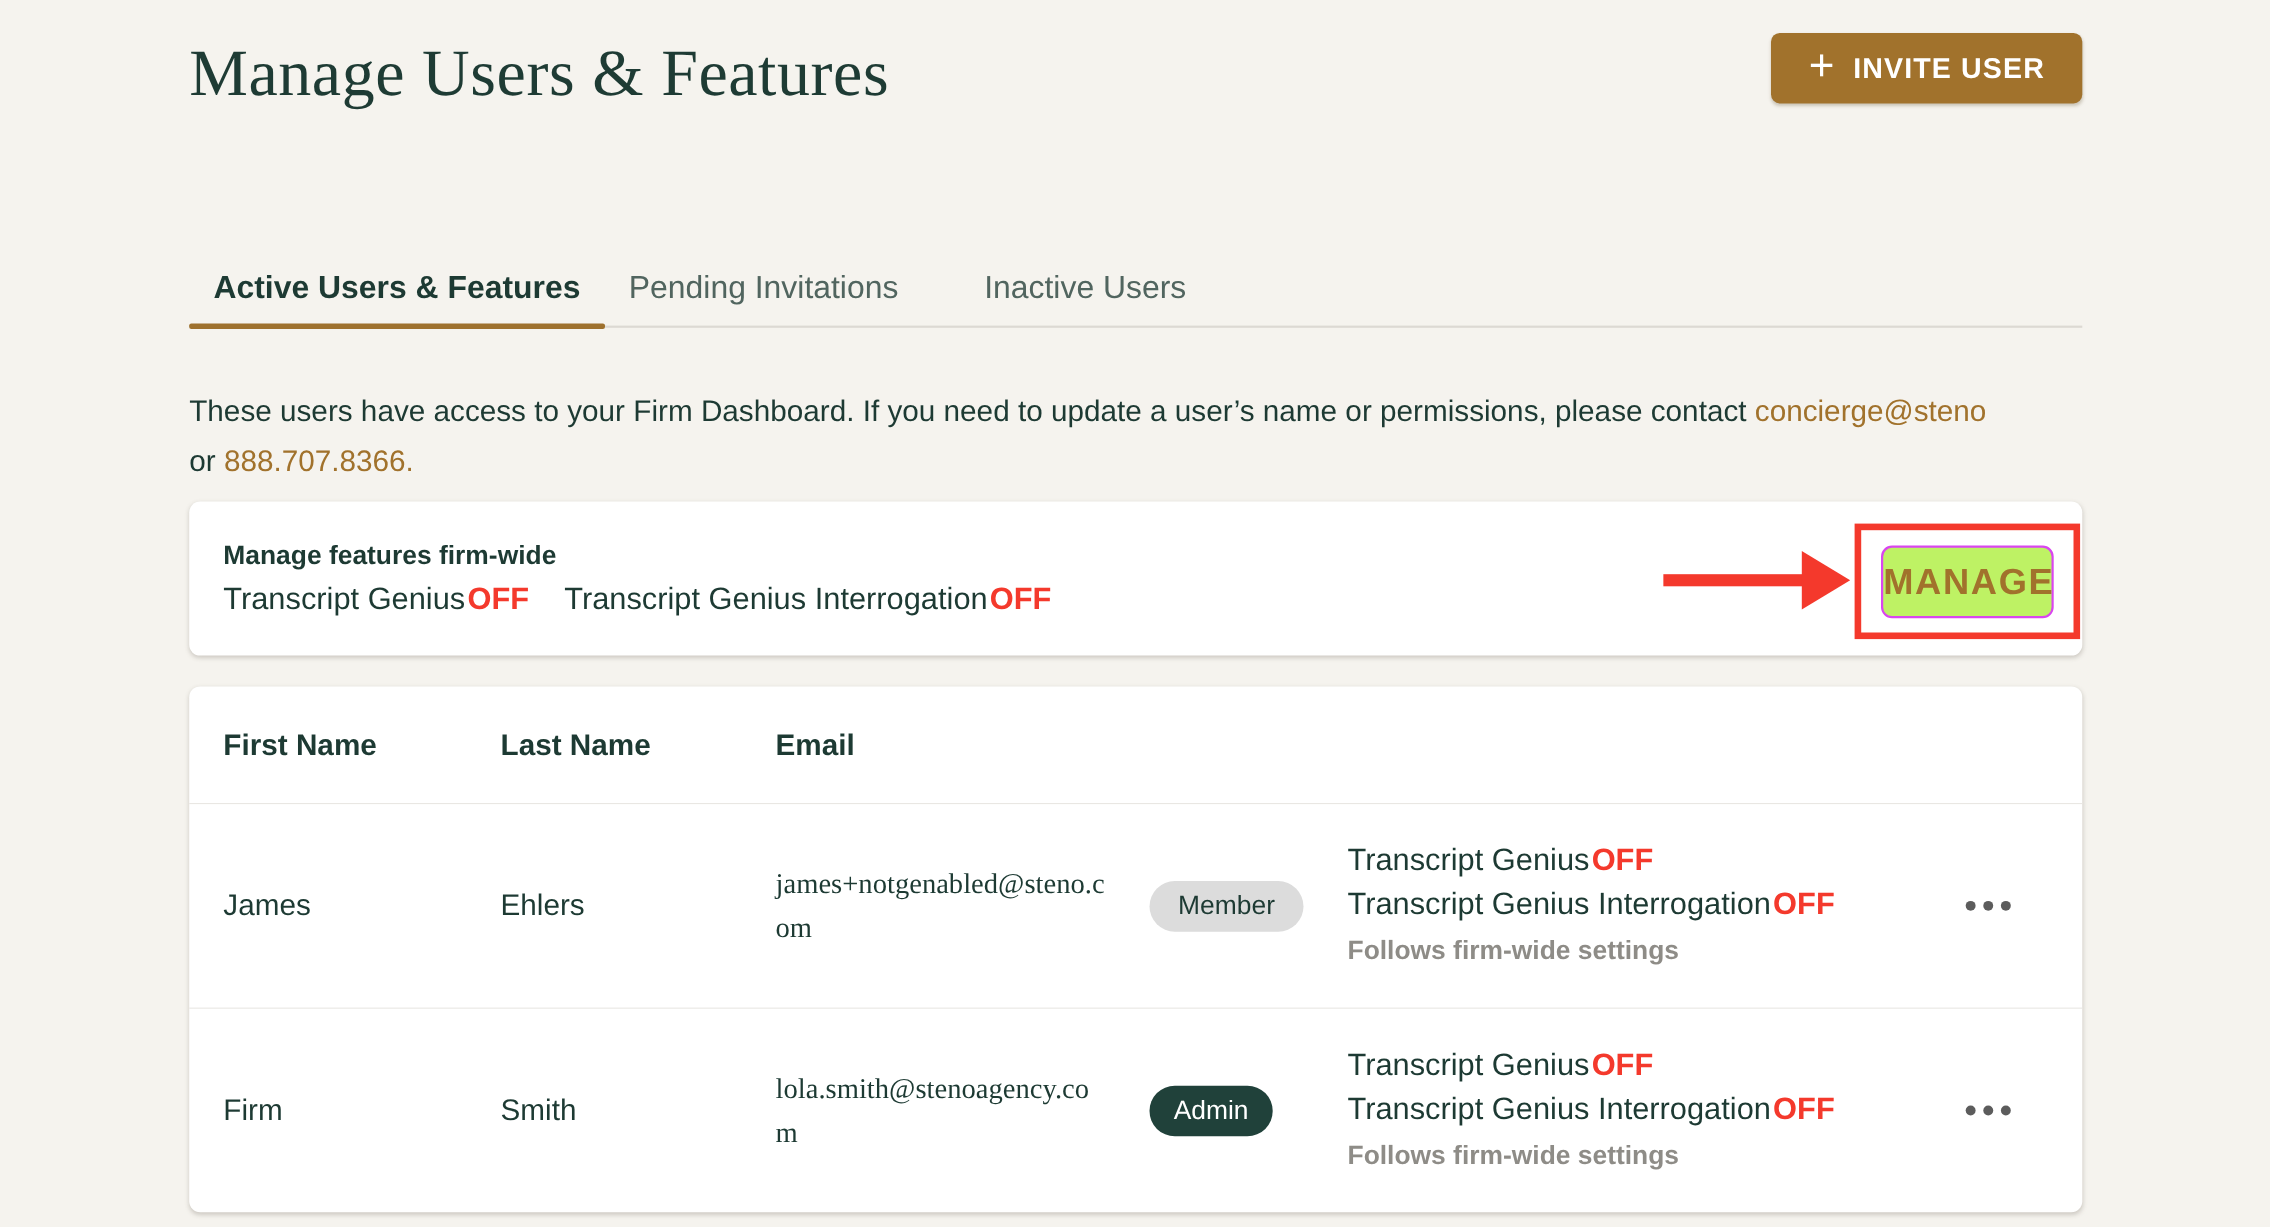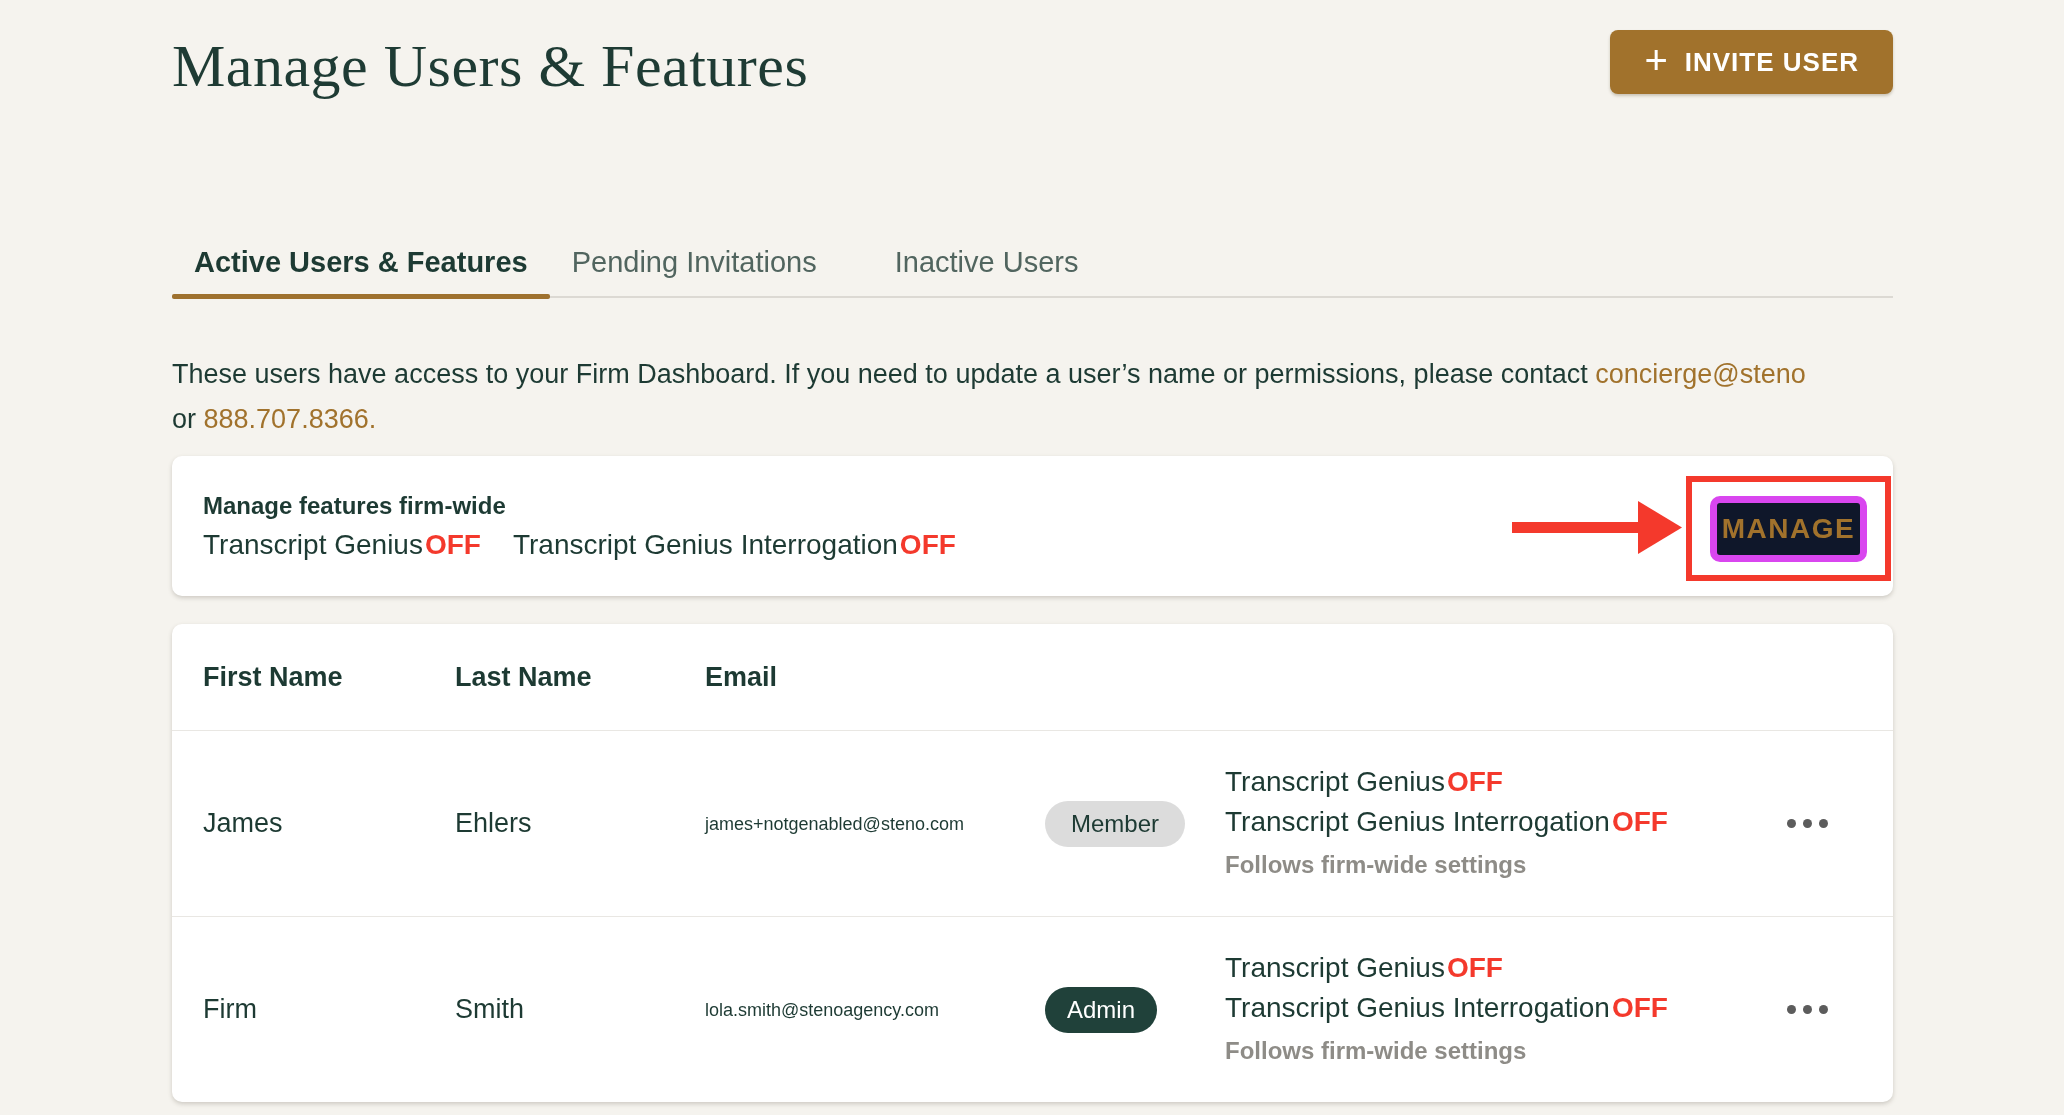--- a/index.html
+++ b/index.html
@@ -91,42 +91,42 @@
   .annotation-box {
     position: absolute;
     top: 20px; right: 2px;
     width: 205px; height: 105px;
     border: 6px solid #f4392c;
     display: flex; align-items: center; justify-content: center;
     background: #ffffff;
   }
   .manage-btn {
     width: 157px; height: 66px;
-    background: #0f172a;
-    border: 7px solid #d946ef;
+    background: #bef264;
+    border: 2px solid #d946ef;
     border-radius: 10px;
     color: #a1722c;
     font-family: "Liberation Sans", sans-serif;
-    font-size: 28px; font-weight: bold; letter-spacing: 1.5px;
+    font-size: 33px; font-weight: bold; letter-spacing: 1.5px;
     cursor: pointer;
   }
   .annotation-arrow { position: absolute; top: 44px; right: 211px; }
 
   
   .table-card { margin-top: 28px; }
   .trow {
     display: grid;
     grid-template-columns: 252px 250px 340px 180px 520px 1fr;
     align-items: center;
     padding-left: 31px;
     padding-right: 24px;
   }
   .thead { height: 106px; font-size: 27px; font-weight: bold; }
   .trow.body { height: 186px; border-top: 1px solid #e9e7e3; font-size: 27px; }
-  .cell-email { font-size: 18px; line-height: 40px; word-break: break-all; padding-right: 36px; }
+  .cell-email { font-size: 26px; line-height: 40px; word-break: break-all; padding-right: 36px; font-family: Liberation Serif, serif; }
   .badge {
     display: inline-block;
     padding: 8px 26px;
     border-radius: 26px;
     font-size: 24px;
     line-height: 30px;
   }
   .badge.member { background: #dcdcdc; color: #1d3a33; }
   .badge.admin  { background: #20413a; color: #ffffff; padding: 8px 22px; }
   .cell-features { line-height: 40px; }

